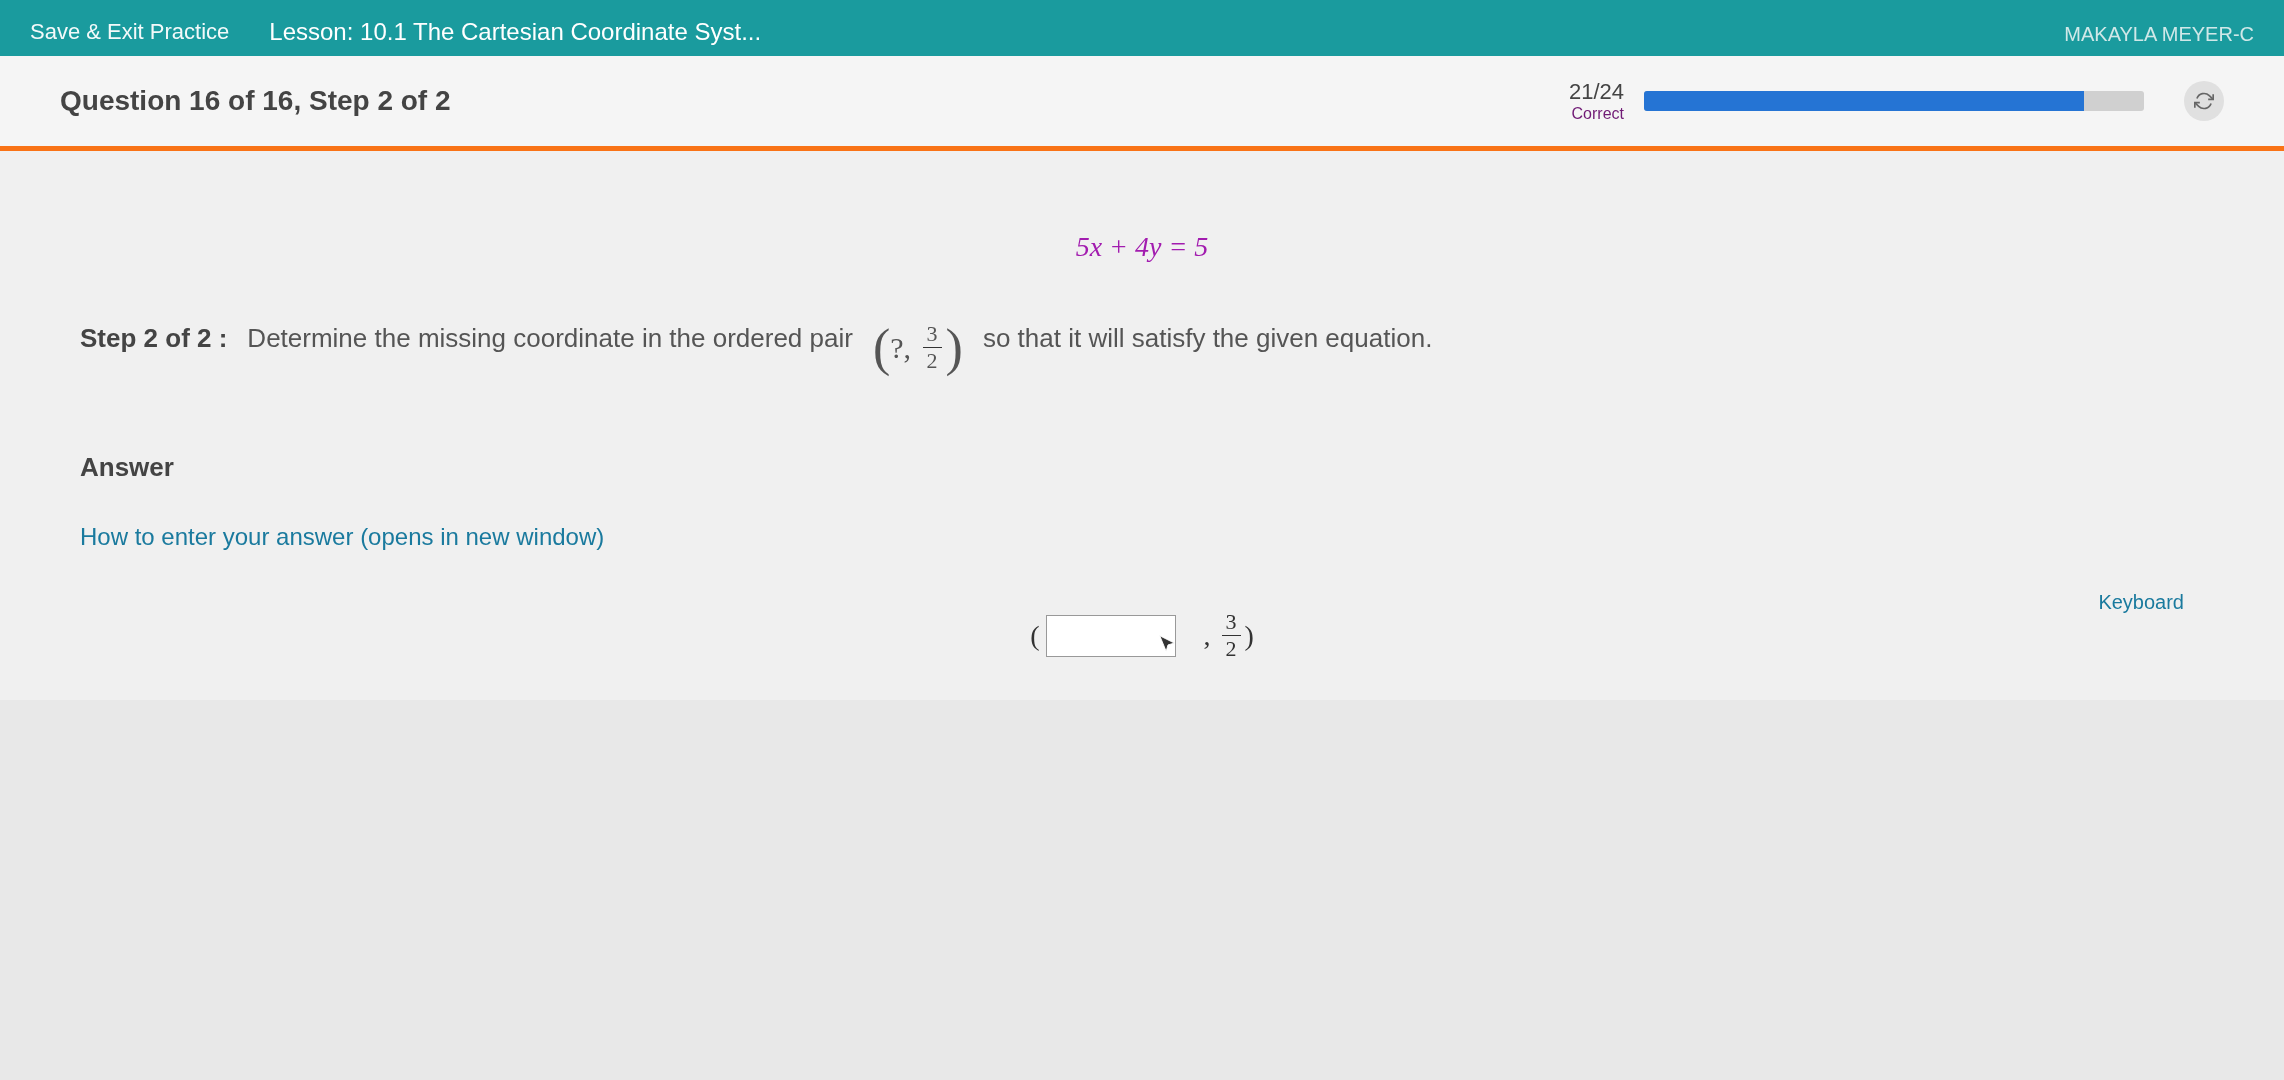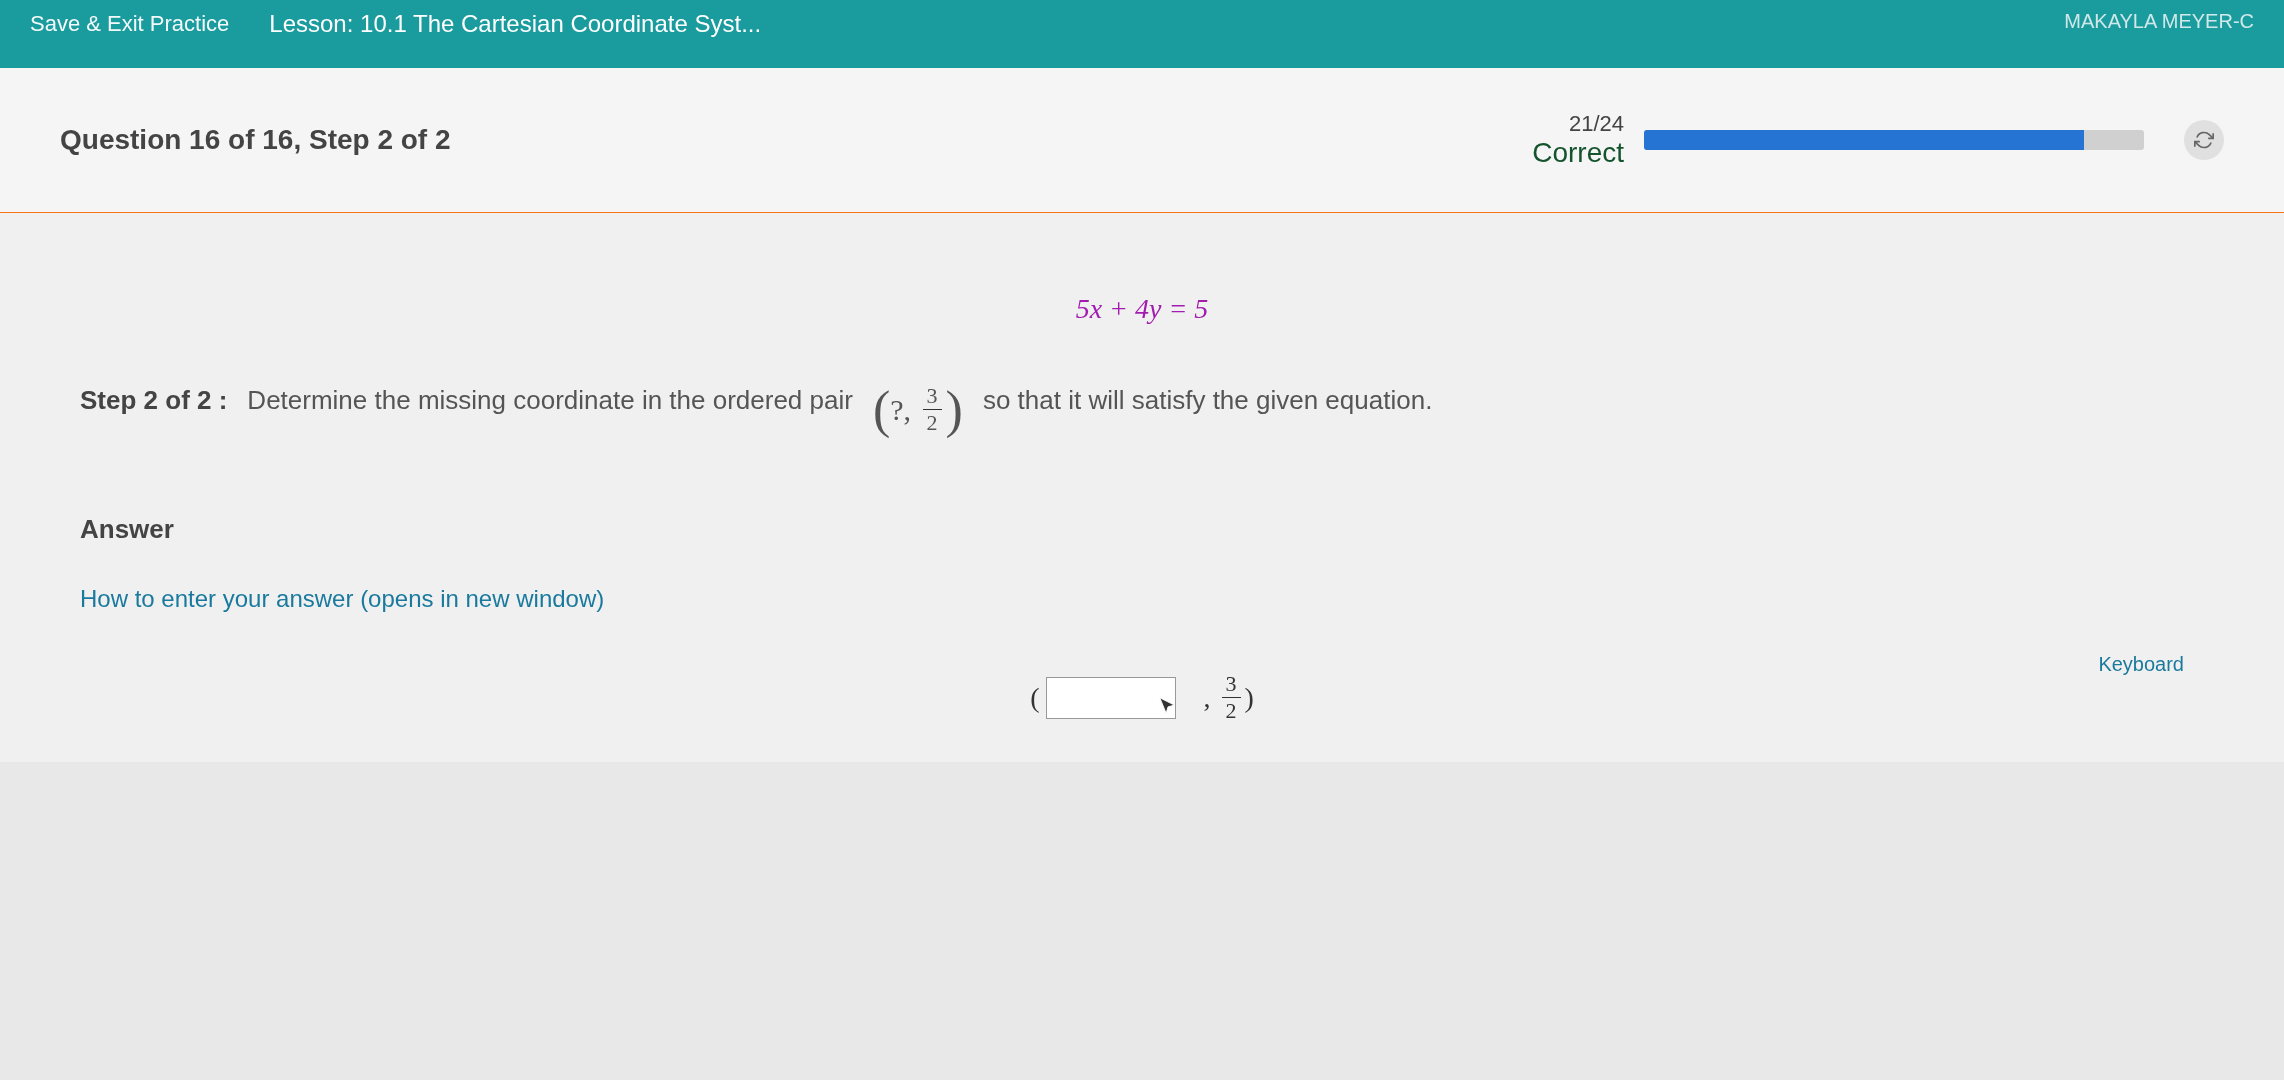--- a/index.html
+++ b/index.html
@@ -12,70 +12,70 @@
       background: #e8e8e8;
       width: 2284px;
       height: 1080px;
       overflow: hidden;
     }
     .header-bar {
       background: #1a9b9e;
       color: white;
       padding: 10px 30px;
       display: flex;
-      align-items: flex-start;
+      align-items: flex-end;
       justify-content: space-between;
       font-size: 24px;
-      height: 68px;
+      height: 56px;
     }
     .header-left {
       display: flex;
       align-items: center;
       gap: 40px;
     }
     .exit-practice {
       font-size: 22px;
       opacity: 0.95;
     }
     .lesson-title {
       font-size: 24px;
       font-weight: 400;
     }
     .user-name {
       font-size: 20px;
       color: #d0e8e8;
     }
     .question-header {
       background: #f5f5f5;
-      padding: 43px 60px;
+      padding: 23px 60px;
       display: flex;
       align-items: center;
       justify-content: space-between;
-      border-bottom: 1px solid #f97316;
+      border-bottom: 5px solid #f97316;
     }
     .question-number {
       font-size: 28px;
       color: #444;
       font-weight: 600;
     }
     .progress-section {
       display: flex;
       align-items: center;
       gap: 20px;
     }
     .score-block {
       text-align: right;
     }
     .score-value {
       font-size: 22px;
       color: #444;
     }
     .score-label {
-      font-size: 28px;
-      color: #14532d;
+      font-size: 16px;
+      color: #701a75;
       margin-left: 22px;
     }
     .progress-bar {
       width: 500px;
       height: 20px;
       background: #d0d0d0;
       border-radius: 3px;
       overflow: hidden;
       position: relative;
     }

